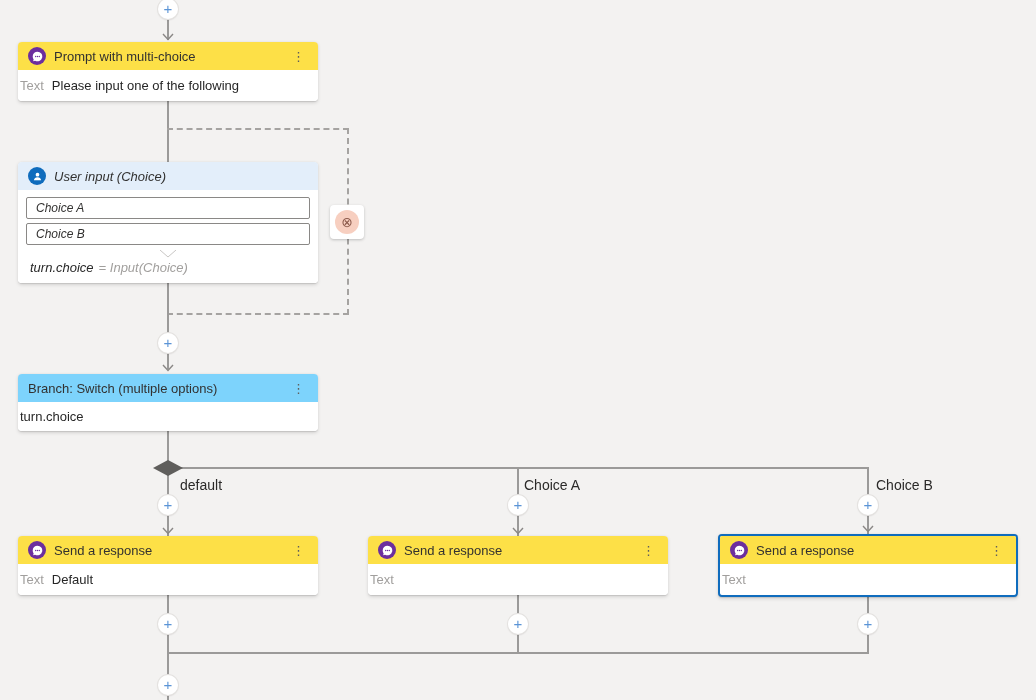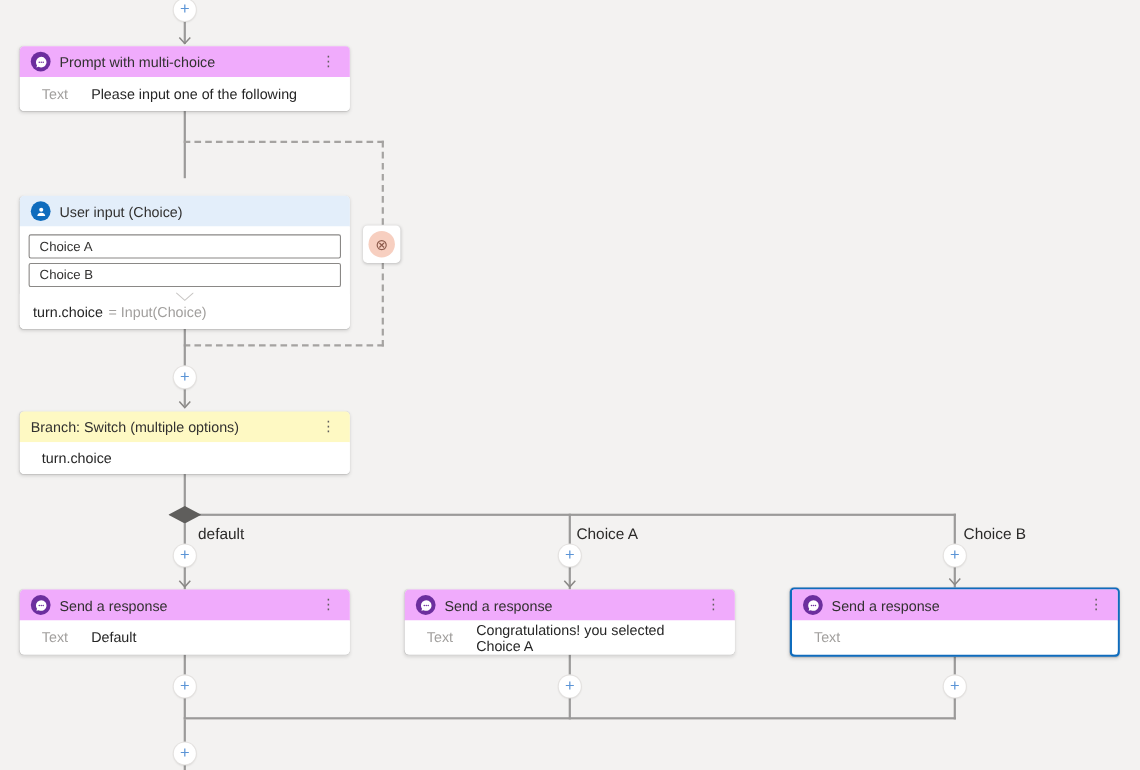--- a/index.html
+++ b/index.html
@@ -17,27 +17,27 @@
           box-shadow:0 0 0 1px #e4e2e0, 0 1px 2px rgba(0,0,0,.16);
           color:#5b94d6; font-size:15px; line-height:19px; text-align:center; cursor:pointer; z-index:3; }
 
   
   .node { position:absolute; width:300px; border-radius:4px; background:#fff;
           box-shadow:0 1.6px 3.6px rgba(0,0,0,.13), 0 0.3px 0.9px rgba(0,0,0,.10); z-index:2; }
   .node.selected { border:2px solid #0f6cbd; box-sizing:border-box; width:300px; }
   .node-header { height:28px; display:flex; align-items:center; gap:8px; padding:0 10px;
                  border-radius:4px 4px 0 0; font-size:13px; color:#323130; }
   .node.selected .node-header { border-radius:2px 2px 0 0; }
-  .header-purple { background:#f0abfc; }
+  .header-purple { background:#fde047; }
   .header-blue   { background:#e3eefa; }
-  .header-gray   { background:#fef9c3; }
+  .header-gray   { background:#7dd3fc; }
   .node-title { white-space:nowrap; overflow:hidden; }
   .kebab { margin-left:auto; color:#605e5c; font-size:13px; padding:0 3px; cursor:pointer; }
   .node-body { background:#fff; border-radius:0 0 4px 4px; }
-  .body-row { display:flex; align-items:center; gap:21px; padding:0 20px; height:31px; font-size:13px; color:#262626; }
+  .body-row { display:flex; align-items:center; gap:8px; padding:0 2px; height:31px; font-size:13px; color:#262626; }
   .muted { color:#a19f9d; }
 
   .icon-circle { width:18px; height:18px; border-radius:50%; flex:none;
                  display:flex; align-items:center; justify-content:center; }
   .icon-bot  { background:#6c2e9e; }
   .icon-user { background:#0f6cbd; }
 
   
   .choices { padding:7px 0 2px 0; position:relative; }
   .choice-box { margin:0 8px 4px 8px; height:20px; border:1px solid #8a8886; border-radius:2px;
@@ -133,21 +133,21 @@
       <span class="kebab">⋮</span>
     </div>
     <div class="node-body">
       <div class="body-row">
         <span class="muted">Text</span>
         <span>Please input one of the following</span>
       </div>
     </div>
   </div>
 
-  <div class="node" style="left:18px; top:178px;">
+  <div class="node" style="left:18px; top:162px;font-style:italic;">
     <div class="node-header header-blue">
       <span class="icon-circle icon-user">
         <svg width="11" height="11" viewBox="0 0 16 16">
             <circle cx="8" cy="5.4" r="2.7" fill="#fff"></circle>
             <path d="M2.7 13.6a5.4 5.4 0 0 1 10.6 0z" fill="#fff"></path>
           </svg>
       </span>
       <span class="node-title">User input (Choice)</span>
     </div>
     <div class="node-body">
@@ -207,21 +207,20 @@
             <circle cx="8" cy="8" r="1" fill="#6c2e9e"></circle>
             <circle cx="10.6" cy="8" r="1" fill="#6c2e9e"></circle>
           </svg>
       </span>
       <span class="node-title">Send a response</span>
       <span class="kebab">⋮</span>
     </div>
     <div class="node-body">
       <div class="body-row">
         <span class="muted">Text</span>
-        <span>Congratulations! you selected Choice A</span>
       </div>
     </div>
   </div>
 
   <div class="node selected" style="left:718px; top:534px;">
     <div class="node-header header-purple">
       <span class="icon-circle icon-bot">
         <svg width="11" height="11" viewBox="0 0 16 16">
             <path d="M8 1a7 7 0 0 0-7 7c0 1.6.5 3.1 1.4 4.3L1.6 15l2.9-.9A7 7 0 1 0 8 1z" fill="#fff"></path>
             <circle cx="5.4" cy="8" r="1" fill="#6c2e9e"></circle>

